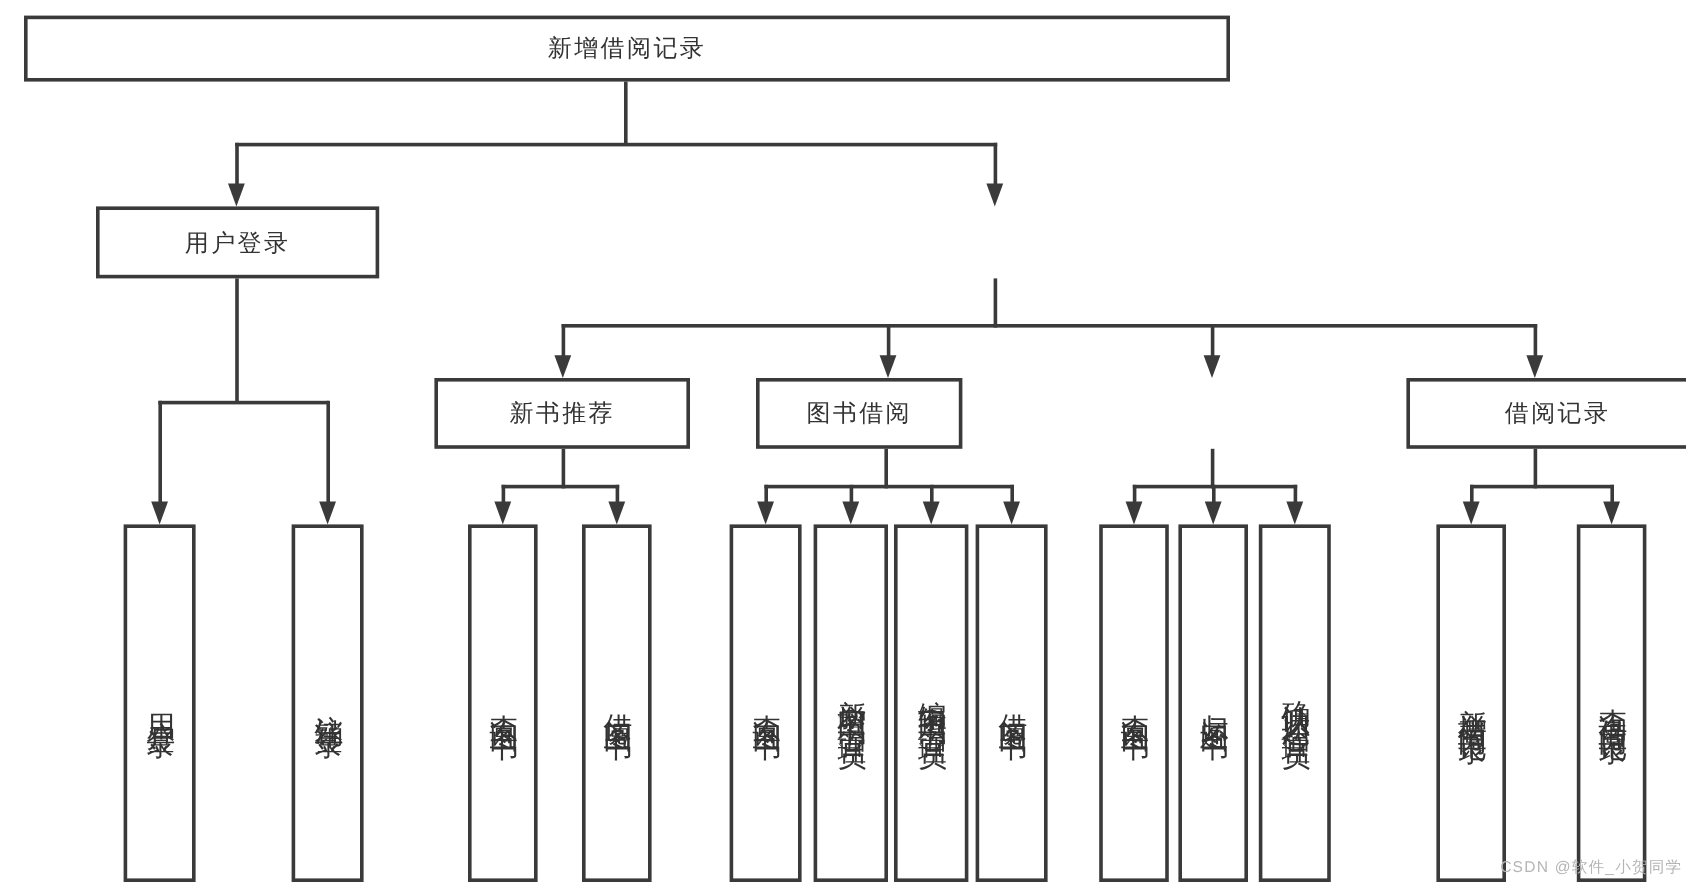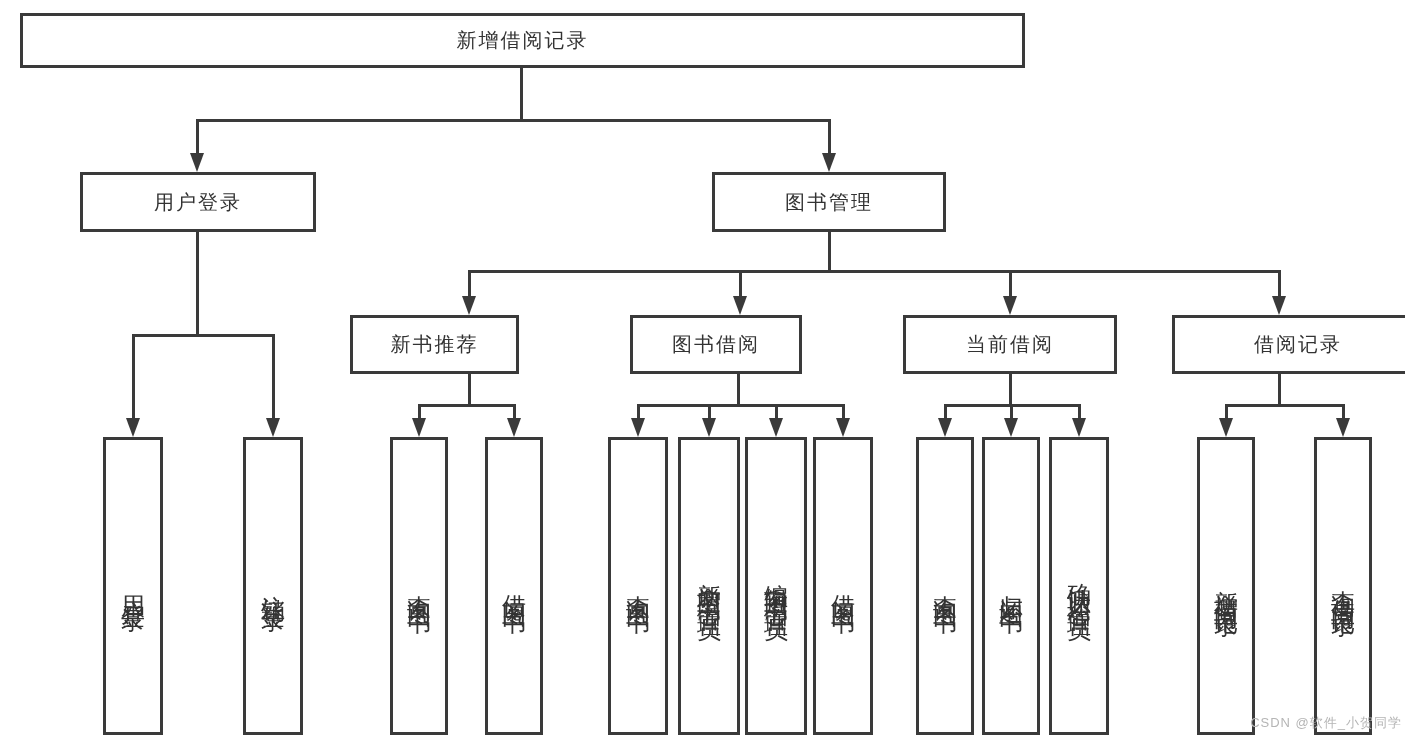--- a/index.html
+++ b/index.html
@@ -26,25 +26,23 @@
   }
 </style>
 </head>
 <body>
 
 <div class="canvas">
 
   <div class="box hbox" style="left:20px;top:13px;width:1005px;height:55px">新增借阅记录</div>
 
   <div class="box hbox" style="left:80px;top:172px;width:236px;height:60px">用户登录</div>
-  <div class="box hbox" style="left:712px;top:172px;width:234px;height:60px">图书管理</div>
 
-  <div class="box hbox" style="left:350px;top:315px;width:169px;height:59px">新书推荐</div>
+  <div class="box hbox" style="left:362px;top:315px;width:213px;height:59px">新书推荐</div>
   <div class="box hbox" style="left:630px;top:315px;width:172px;height:59px">图书借阅</div>
-  <div class="box hbox" style="left:903px;top:315px;width:214px;height:59px">当前借阅</div>
   <div class="box hbox" style="left:1172px;top:315px;width:252px;height:59px">借阅记录</div>
 
   <div class="box vbox" style="left:103px;top:437px;width:60px;height:298px">用户登录</div>
   <div class="box vbox" style="left:243px;top:437px;width:60px;height:298px">注销登录</div>
 
   <div class="box vbox" style="left:390px;top:437px;width:58px;height:298px">查询图书</div>
   <div class="box vbox" style="left:485px;top:437px;width:58px;height:298px">借阅图书</div>
 
   <div class="box vbox" style="left:608px;top:437px;width:60px;height:298px">查询图书</div>
   <div class="box vbox" style="left:678px;top:437px;width:62px;height:298px">新增图书（管理员）</div>

